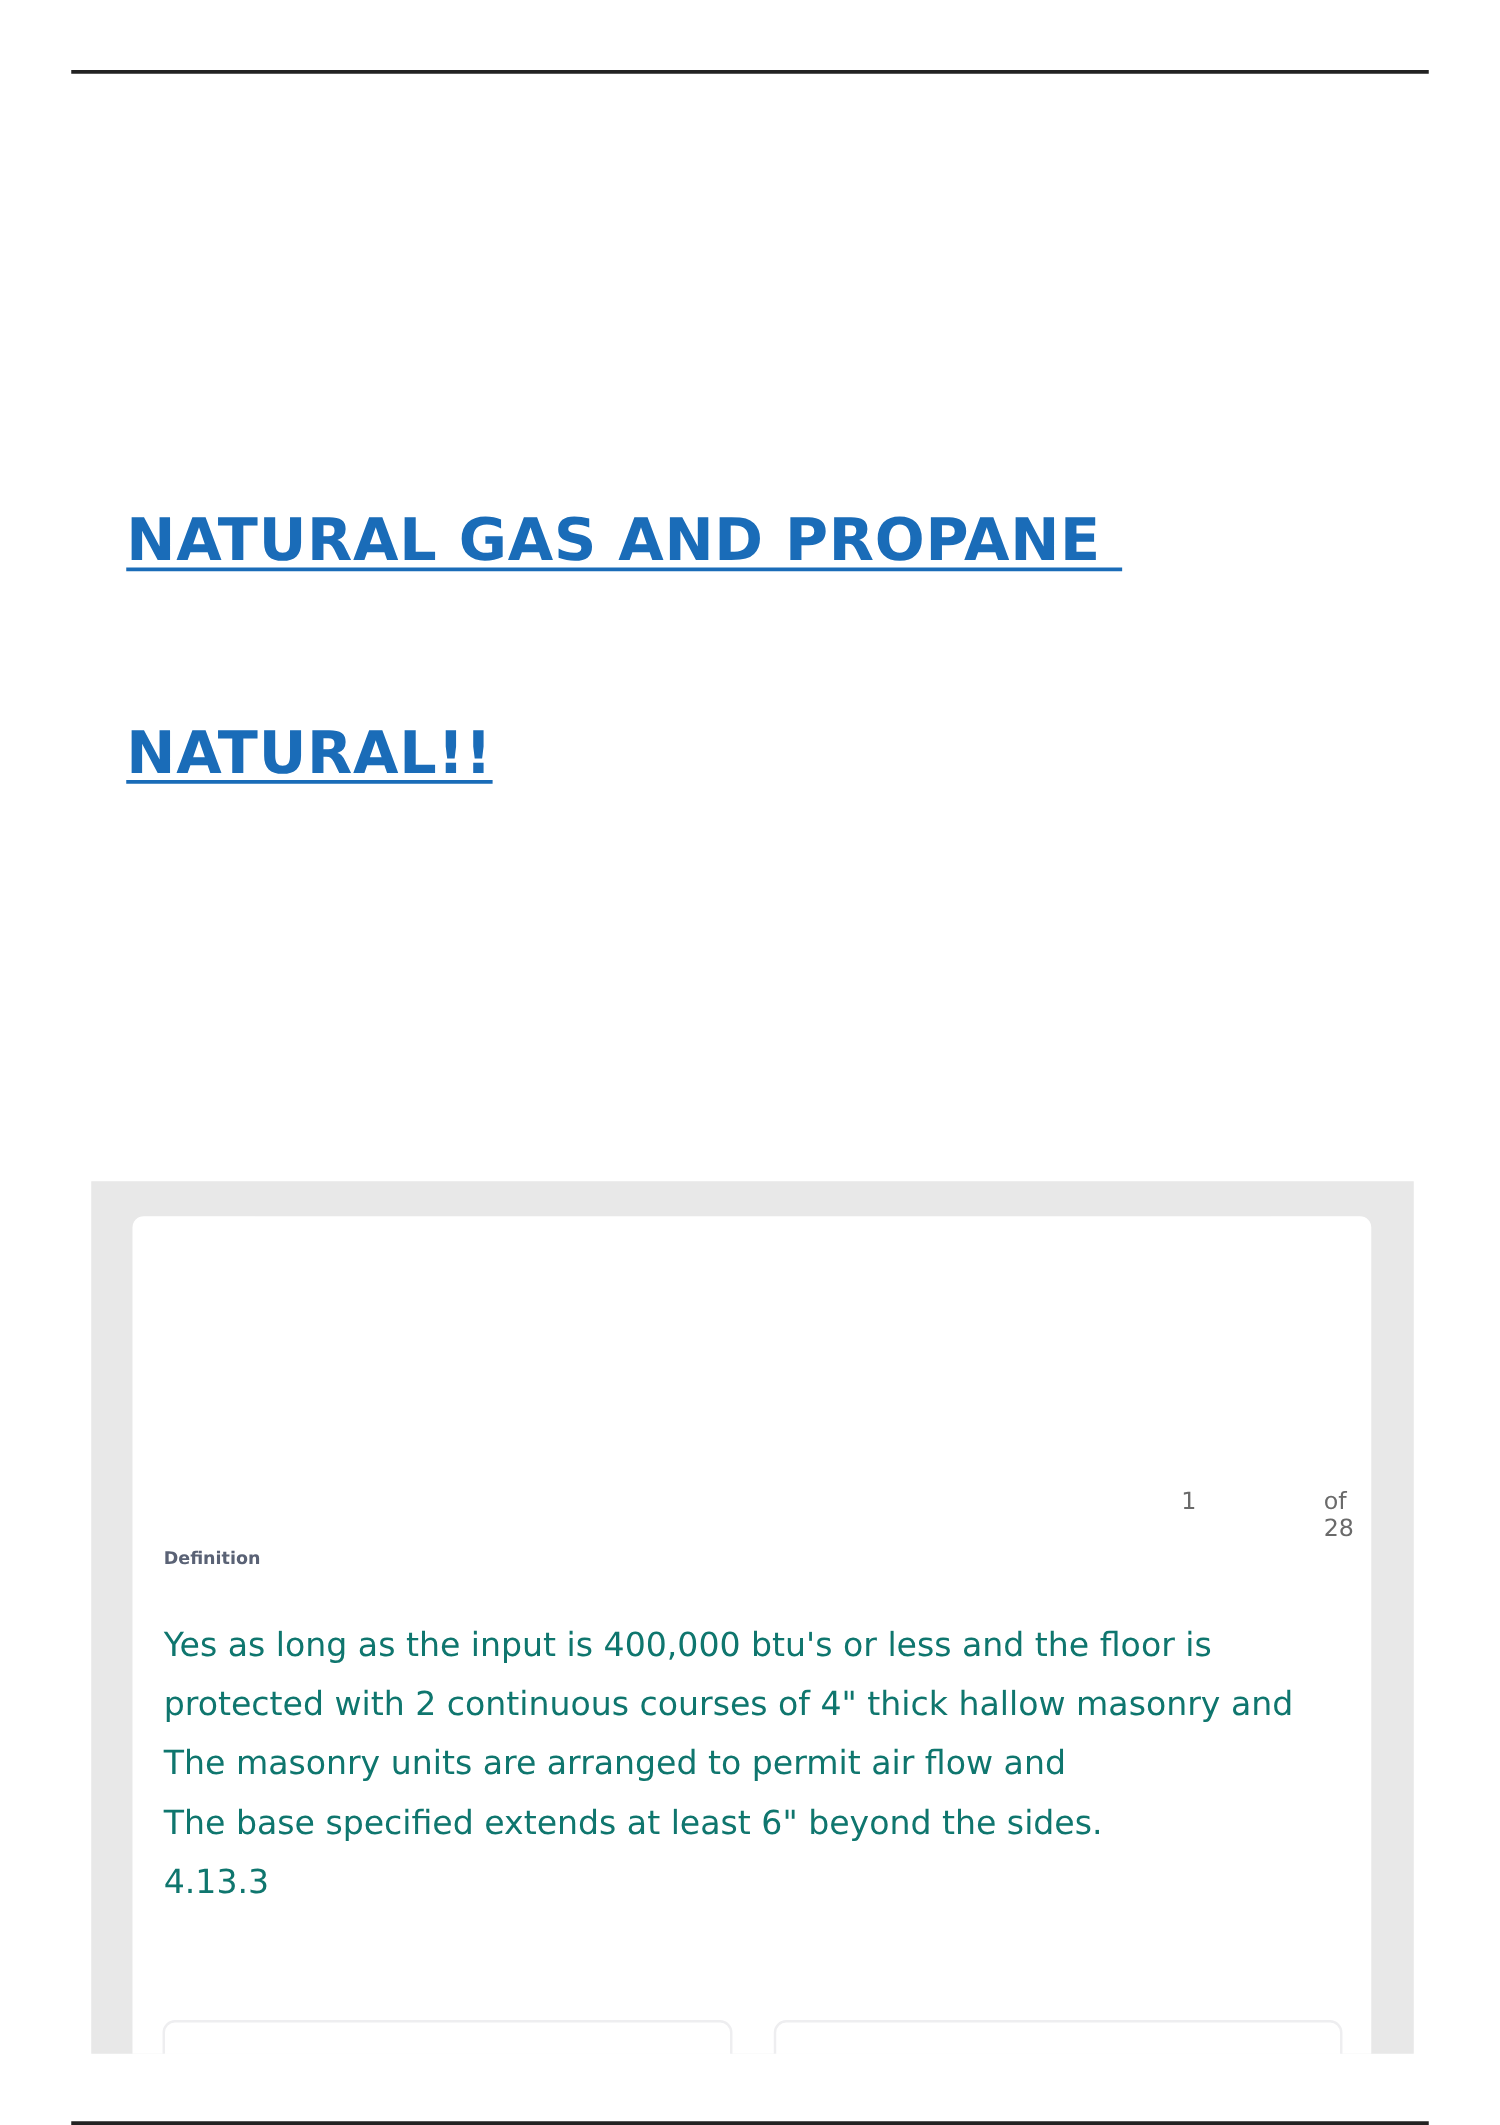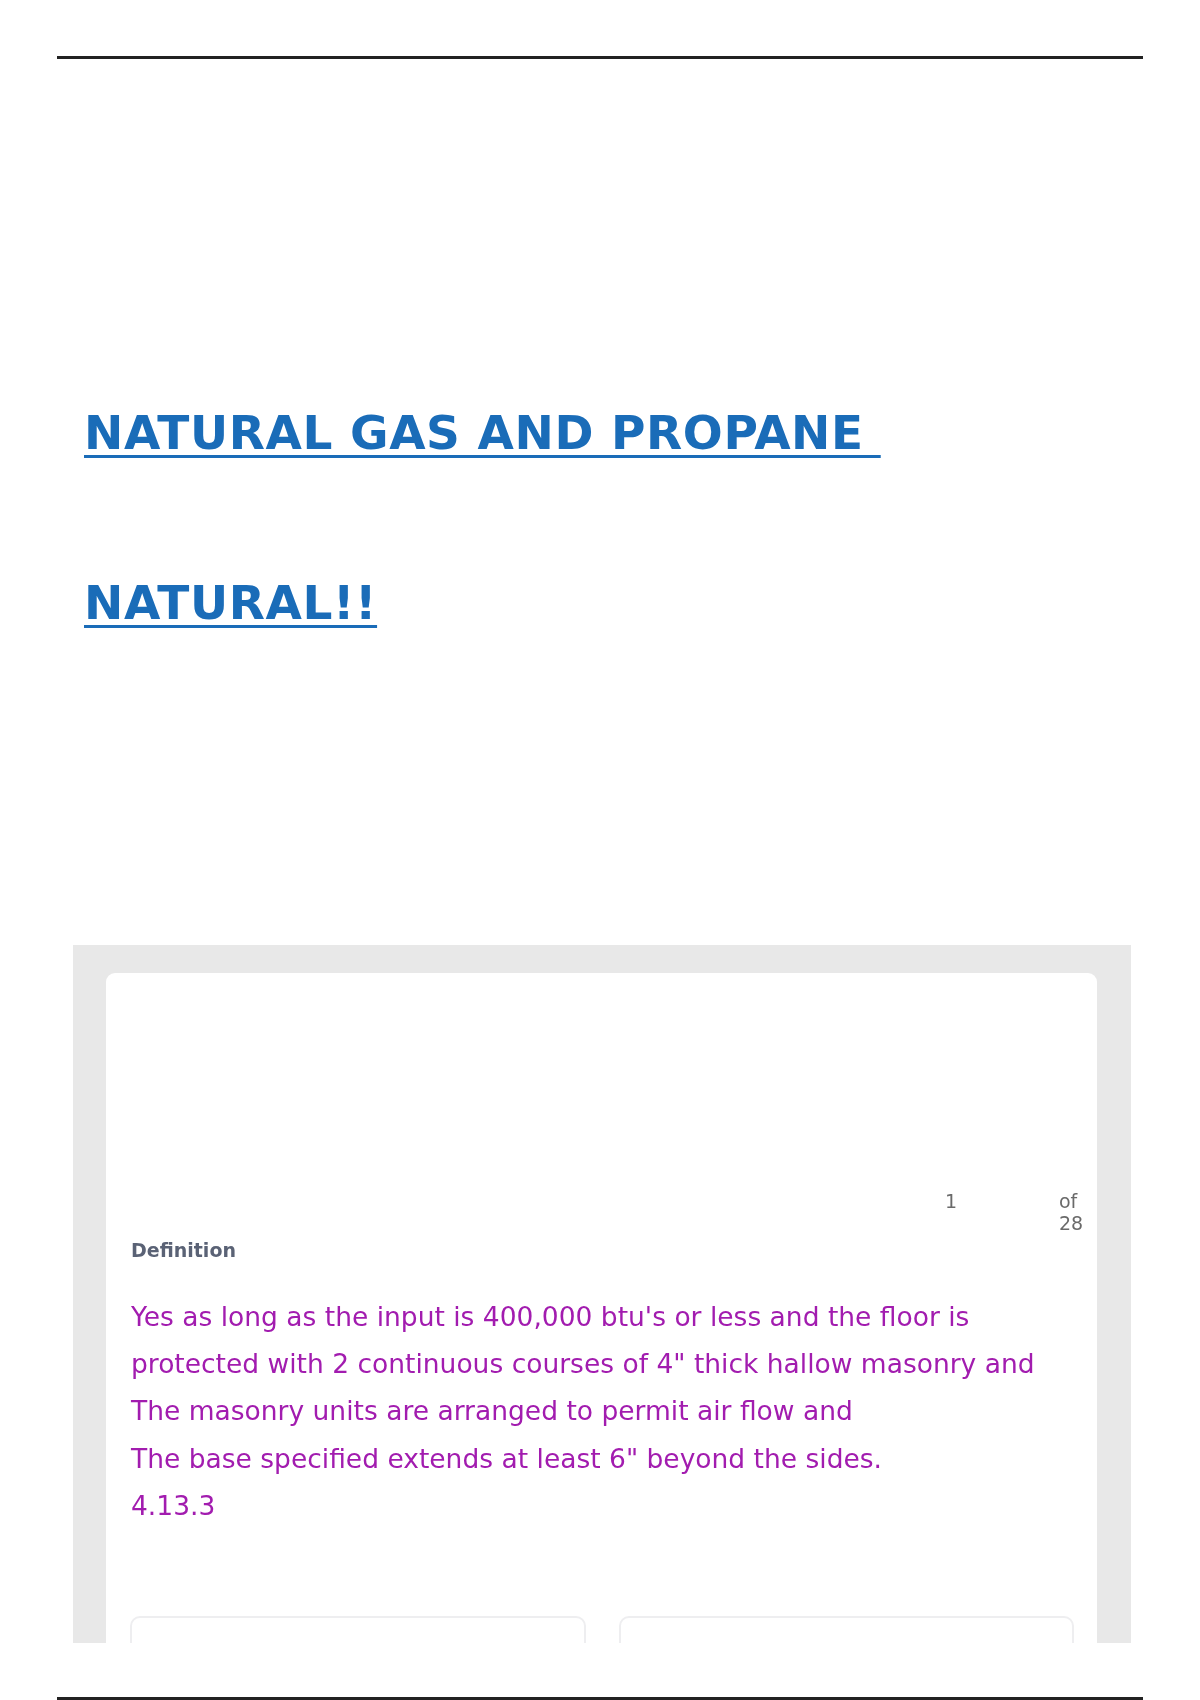--- a/index.html
+++ b/index.html
@@ -20,21 +20,21 @@
       left: 57px;
       width: 1086px;
       height: 3px;
       background: #222222;
     }
     .rule.top { top: 56px; }
     .rule.bottom { top: 1697px; }
 
     .title {
       position: absolute;
-      left: 84px;
+      left: 101px;
       top: 405px;
       width: 1000px;
       margin: 0;
       font-family: "DejaVu Sans", sans-serif;
       font-weight: bold;
       font-size: 47px;
       line-height: 56.5px;
       color: #1a6cb8;
       letter-spacing: 0.6px;
     }
@@ -82,32 +82,32 @@
     .page-counter .total {
       position: absolute;
       left: 913px;
       top: 217px;
       margin-left: 40px;
     }
     .def-label {
       position: absolute;
       left: 25px;
       top: 266px;
-      font-size: 19px;
+      font-size: 14px;
       font-weight: bold;
       color: #5a6275;
     }
     .def-body {
       position: absolute;
       left: 25px;
       top: 320px;
       width: 960px;
       font-size: 26.5px;
       line-height: 47.2px;
-      color: #a21caf;
+      color: #0f766e;
     }
     .def-body .ln {
       display: block;
       white-space: nowrap;
     }
     .sub-box {
       position: absolute;
       top: 643px;
       height: 80px;
       border: 2px solid #eeeef0;

